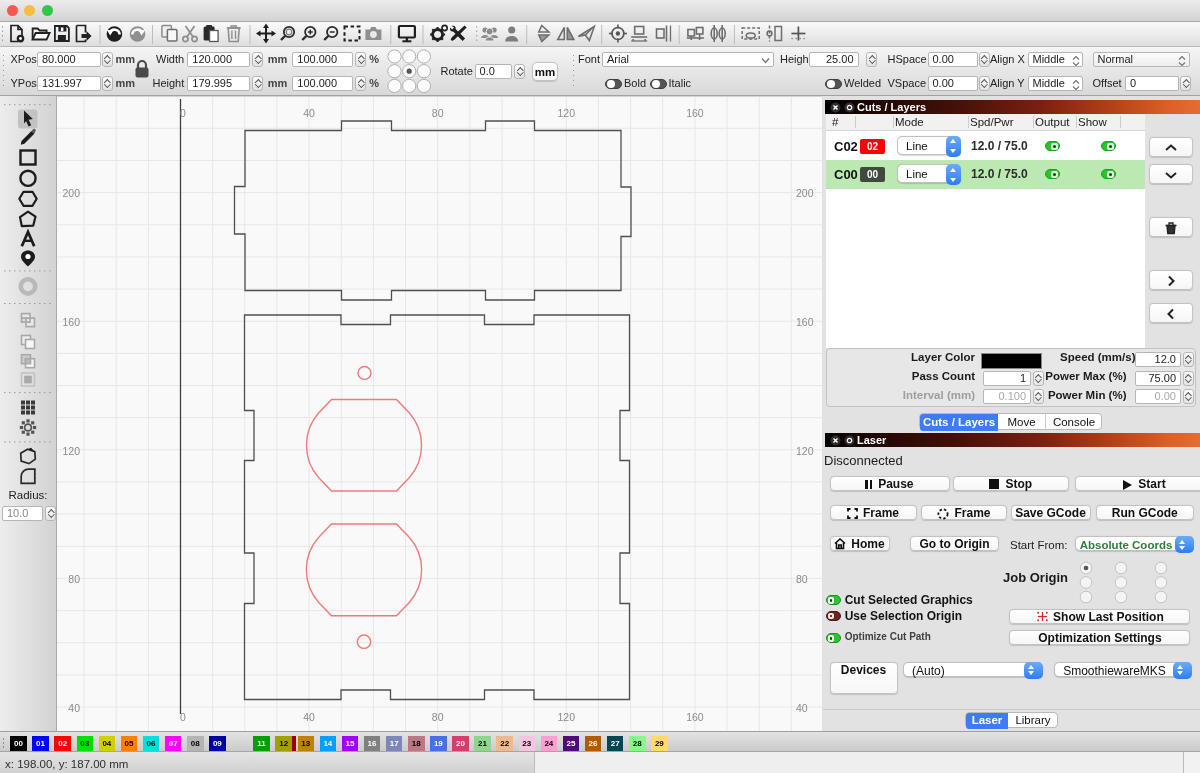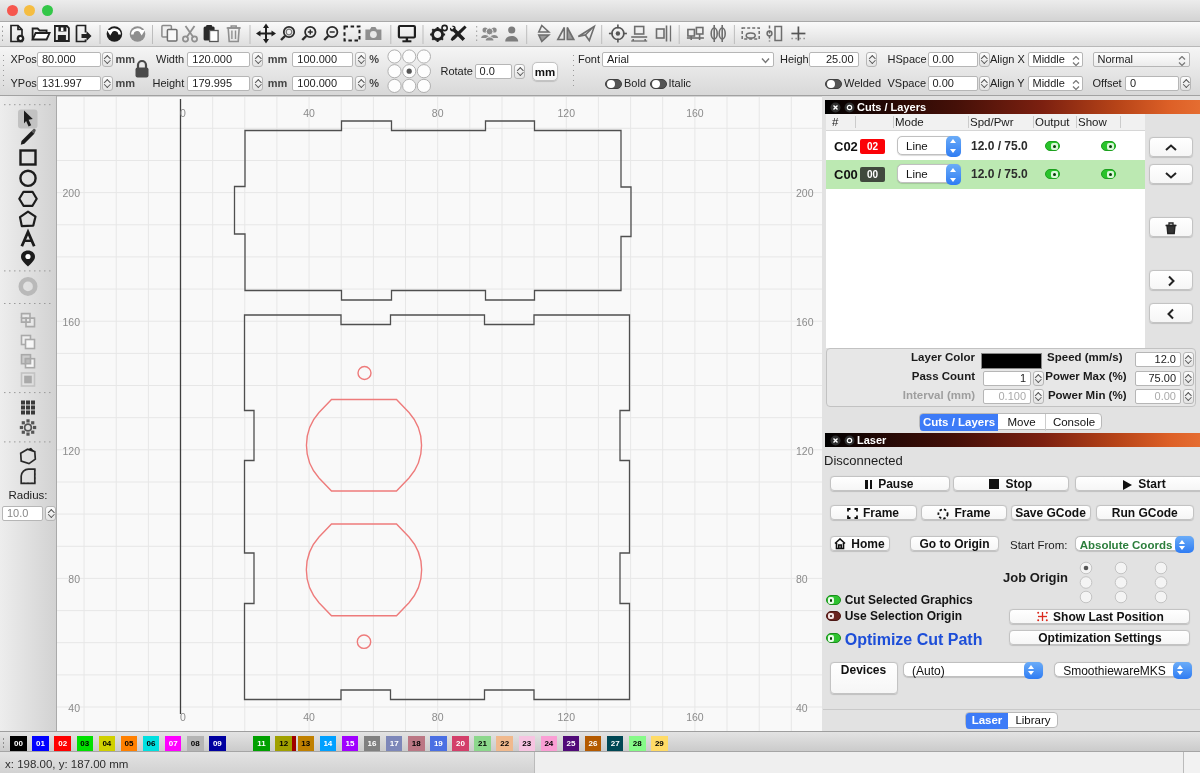--- a/index.html
+++ b/index.html
@@ -625,21 +625,21 @@
     <div class="abs btn" style="left:327px;top:174px;width:44px;height:20px;"><svg width="8" height="12" style="margin-top:4px;">
           <path d="M2,1.5 L6.5,6 L2,10.5" fill="none" stroke="#222" stroke-width="2"></path>
         </svg></div>
     <div class="abs btn" style="left:327px;top:207px;width:44px;height:20px;"><svg width="8" height="12" style="margin-top:4px;">
           <path d="M6,1.5 L1.5,6 L6,10.5" fill="none" stroke="#222" stroke-width="2"></path>
         </svg></div>
 
     <div class="abs" style="left:4px;top:252px;width:370px;height:59px;background:#e7e7e7;border:1px solid #c2c2c2;border-radius:4px;"></div>
     <div class="abs rlab" style="left:53px;top:255px;width:100px;">Layer Color</div>
     <div class="abs" style="left:159px;top:257px;width:61px;height:16px;background:#000;border:1px solid #888;"></div>
-    <div class="abs rlab" style="left:214px;top:255px;width:86.5px;">Speed (mm/s)</div>
+    <div class="abs rlab" style="left:227px;top:255px;width:86.5px;">Speed (mm/s)</div>
     <div class="abs inp" style="left:313px;top:255.5px;width:46px;text-align:right;">12.0</div>
     <div class="abs spin" style="left:360.5px;top:255.5px;"></div>
     <div class="abs rlab" style="left:53px;top:274px;width:100px;">Pass Count</div>
     <div class="abs inp" style="left:161px;top:274.5px;width:48px;text-align:right;">1</div>
     <div class="abs spin" style="left:210.5px;top:274.5px;"></div>
     <div class="abs rlab" style="left:218px;top:274px;width:86.5px;">Power Max (%)</div>
     <div class="abs inp" style="left:313px;top:274.5px;width:46px;text-align:right;">75.00</div>
     <div class="abs spin" style="left:360.5px;top:274.5px;"></div>
     <div class="abs rlab" style="left:53px;top:292.5px;width:100px;color:#9e9e9e;">Interval (mm)</div>
     <div class="abs inp" style="left:161px;top:293px;width:48px;text-align:right;color:#aaa;">0.100</div>
@@ -711,21 +711,21 @@
     <div class="abs" style="left:22.7px;top:497px;font-size:12px;font-weight:600;color:#131313;">Cut Selected Graphics</div>
     <div class="abs mtog" style="left:3.7px;top:514.7px;background:#6b2420;border:1px solid #4c1714;">
         <span class="abs" style="left:1px;top:1px;width:6.5px;height:6.5px;border-radius:2px;background:#f3e3e2;"></span>
         <span class="abs" style="left:3px;top:3px;width:2.8px;height:2.8px;border-radius:50%;background:#2e0c0a;"></span>
       </div>
     <div class="abs" style="left:22.7px;top:512.7px;font-size:12px;font-weight:600;color:#131313;">Use Selection Origin</div>
     <div class="abs mtog" style="left:3.7px;top:537px;background:#2ec330;border:1px solid #1a8f1c;">
         <span class="abs" style="left:1px;top:1px;width:6.5px;height:6.5px;border-radius:2px;background:#eafbe9;"></span>
         <span class="abs" style="left:3px;top:3px;width:2.8px;height:2.8px;border-radius:50%;background:#0a3d0a;"></span>
       </div>
-    <div class="abs" style="left:22.7px;top:535px;font-size:16px;font-weight:600;color:#1d4ed8;">Optimize Cut Path</div>
+    <div class="abs" style="left:22.7px;top:535px;font-size:10px;font-weight:600;color:#404040;">Optimize Cut Path</div>
 
     <div class="abs btn" style="left:187.4px;top:512.6px;width:181px;height:15px;line-height:14px;"><svg width="13" height="13" style="vertical-align:-2.5px;margin-right:4px;">
           <g stroke="#db2b20" stroke-width="1.3">
             <line x1="6.5" y1="2" x2="6.5" y2="11"></line>
             <line x1="2" y1="6.5" x2="11" y2="6.5"></line>
           </g>
           <g fill="#db2b20">
             <circle cx="2.2" cy="2.7" r="1"></circle>
             <circle cx="10.8" cy="2.7" r="1"></circle>
             <circle cx="2.2" cy="10.3" r="1"></circle>

